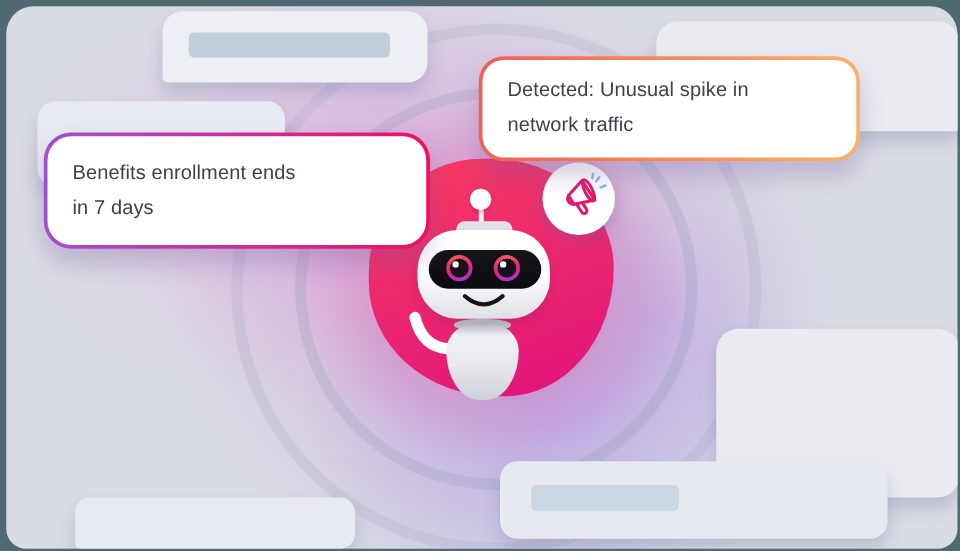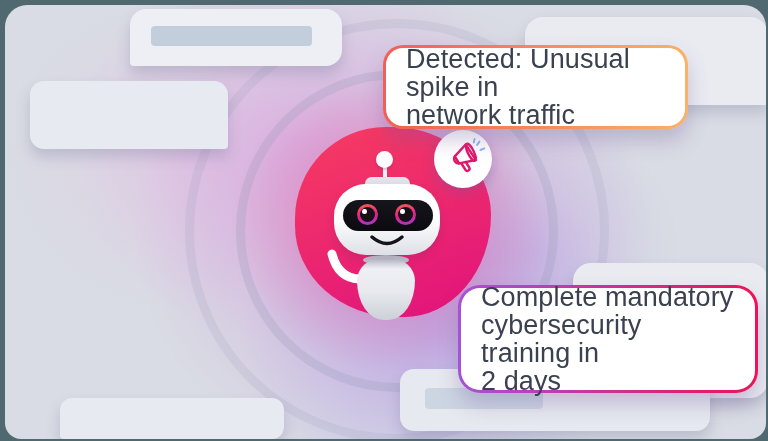--- a/index.html
+++ b/index.html
@@ -70,21 +70,21 @@
   .badge{position:absolute;left:429px;top:125px;width:58px;height:58px;border-radius:50%;
     background:#fff;box-shadow:0 5px 12px rgba(110,90,160,0.38);
     display:flex;align-items:center;justify-content:center;}
   
   .notif{position:absolute;padding:3px;box-shadow:0 12px 20px rgba(118,88,160,0.30);}
   .notif .inner{
     width:100%;height:100%;background:#fff;box-sizing:border-box;
     display:flex;align-items:center;padding:0 20px;
   }
   .notif-text{
-    font-size:27px;line-height:28px;color:var(--text,#3a4150);
+    font-size:16px;line-height:28px;color:var(--text,#3a4150);
     white-space:pre-line;letter-spacing:0.1px;
   }
   .n0{left:30px;top:101px;width:303px;height:87px;border-radius:22px;}
   .n0 .inner{border-radius:19px;}
   .n1{left:378px;top:40px;width:299px;height:78px;border-radius:20px;}
   .n1 .inner{border-radius:17px;}
   .n2{left:33px;top:308px;width:304px;height:84px;border-radius:20px;}
   .n2 .inner{border-radius:17px;padding-left:26px;}
   .n3{left:453px;top:280px;width:294px;height:102px;border-radius:22px;}
   .n3 .inner{border-radius:19px;}
@@ -139,31 +139,30 @@
           <path d="M21 27.5 l2 7.5 a2.2 2.2 0 0 0 4.3 -1 l-1.6 -6.2"></path>
         </g>
         <g fill="none" stroke="var(--sparkle,#8fb6f3)" stroke-width="2" stroke-linecap="round">
           <path d="M38 10 l2.4 -3.4"></path>
           <path d="M41.5 15 l3.8 -1.6"></path>
           <path d="M34.8 7.5 l0.7 -3.4"></path>
         </g>
       </svg>
     </div>
 
+    <div class="notif n0" style="background: linear-gradient(90deg, rgb(162, 79, 208), rgb(241, 15, 94));">
+      <div class="inner">
+        <div class="notif-text">Benefits enrollment ends
+in 7 days</div>
+      </div>
+    </div>
 
     <div class="notif n1" style="background: linear-gradient(90deg, rgb(239, 96, 87), rgb(249, 178, 103));">
       <div class="inner">
         <div class="notif-text">Detected: Unusual spike in
 network traffic</div>
       </div>
     </div>
 
 
-    <div class="notif n3" style="background: linear-gradient(90deg, rgb(165, 83, 211), rgb(239, 18, 87));">
-      <div class="inner">
-        <div class="notif-text">Complete mandatory
-cybersecurity training in
-2 days</div>
-      </div>
-    </div>
 
   </div>
 </div>
 
 </body></html>

